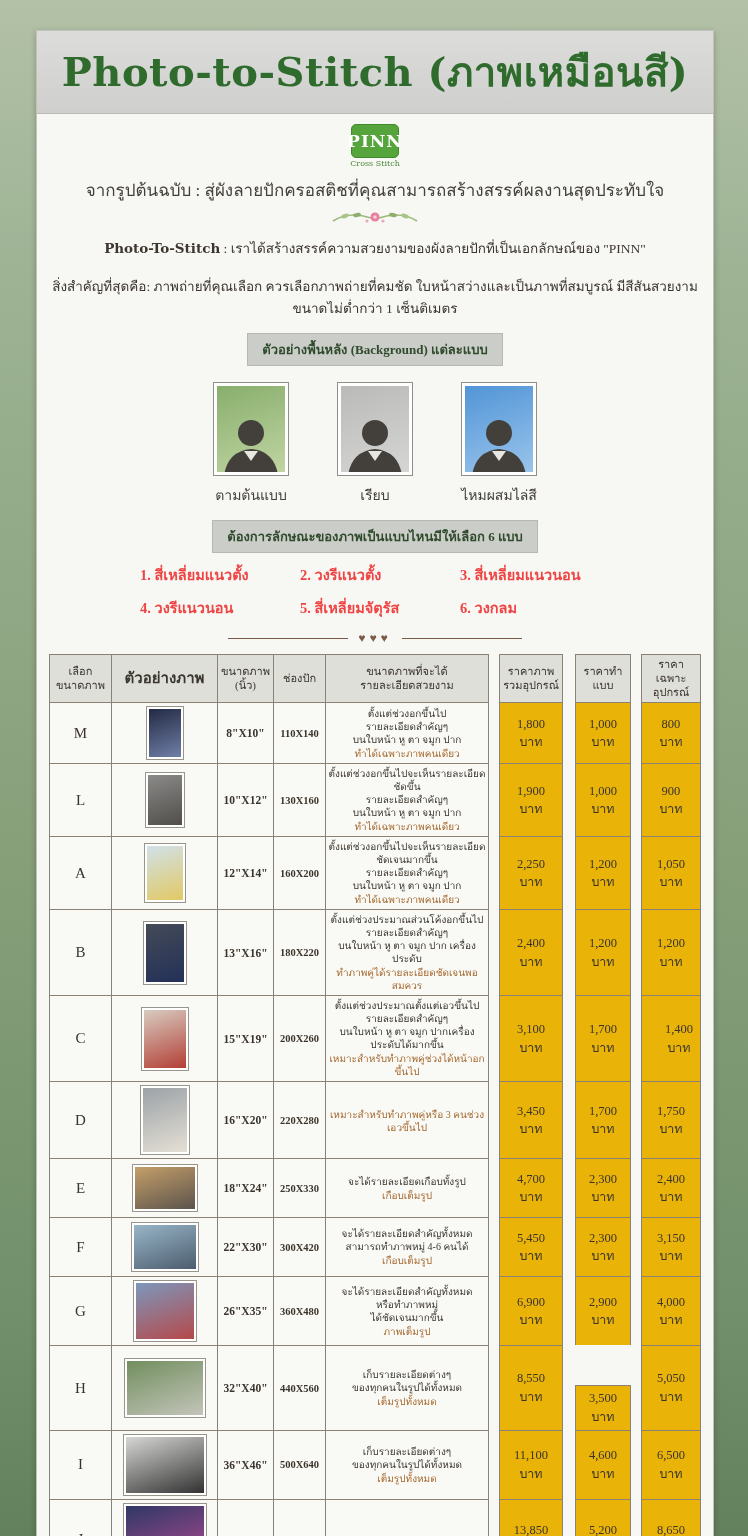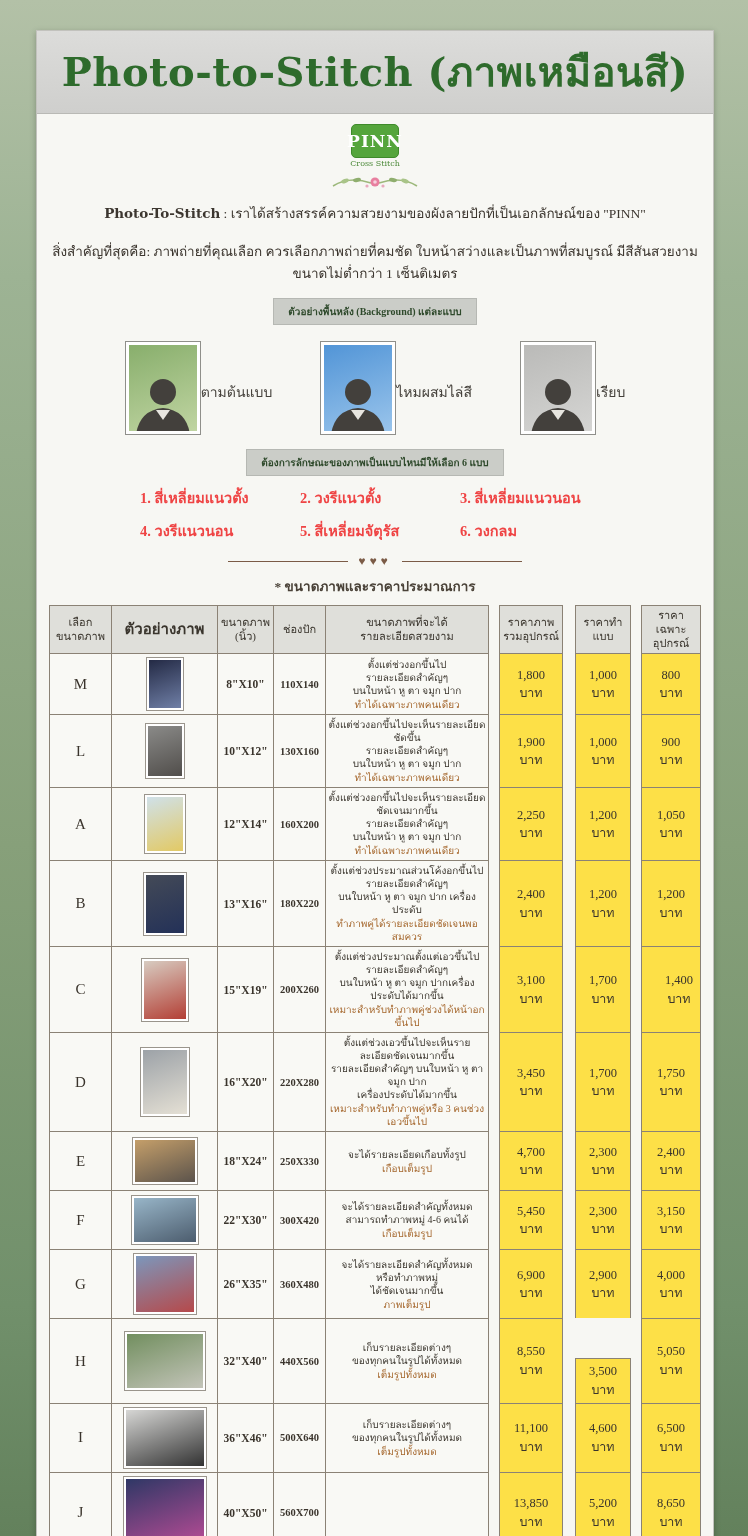--- a/index.html
+++ b/index.html
@@ -17,24 +17,24 @@
   .logo-wrap{display:flex;flex-direction:column;align-items:center;margin-top:10px;}
   .logo-box{width:46px;height:32px;background:#55a53c;border-radius:5px;display:flex;align-items:center;justify-content:center;
     color:#fff;font-family:"DejaVu Serif",serif;font-size:17px;font-weight:bold;letter-spacing:1px;border:1px solid #3f8a2b;}
   .logo-sub{font-size:8px;color:#4d8a3a;font-family:"DejaVu Serif",serif;margin-top:1px;}
   .tagline{text-align:center;font-size:17px;margin:8px 18px 0;color:#44403a;}
   .floral{display:flex;justify-content:center;margin:4px 0 2px;}
   .brand-line{text-align:center;font-size:13.5px;margin:8px 10px 16px;color:#3c362f;}
   .brand-line b{font-family:"DejaVu Serif",serif;}
   .important-line{text-align:center;font-size:13.5px;margin:7px 8px 0;color:#3c362f;}
   .badge{display:block;margin:14px auto 0;width:max-content;background:#cbcdc8;color:#2f4a2c;
-    font-size:10px;font-weight:bold;padding:5px 14px;border:1px solid #b6b8b3;}
+    font-size:13px;font-weight:bold;padding:5px 14px;border:1px solid #b6b8b3;}
   
   .samples{display:flex;justify-content:center;gap:48px;margin-top:16px;}
-  .sample{display:flex;flex-direction:row;align-items:center;}
+  .sample{display:flex;flex-direction:column;align-items:center;}
   .sample-img{width:74px;height:92px;border:1px solid #8f8f8a;outline:3px solid #fff;outline-offset:-4px;
     display:flex;align-items:flex-end;justify-content:center;overflow:hidden;}
   .sample-label{margin-top:8px;font-size:14px;color:#44403a;}
   
   .shape-grid{width:470px;margin:10px auto 0;display:grid;grid-template-columns:160px 160px 150px;row-gap:10px;
     font-size:14.5px;font-weight:bold;color:#ef4444;}
   .hearts{display:flex;align-items:center;justify-content:center;gap:10px;margin-top:12px;color:#7b5b46;}
   .hearts .rule{width:120px;height:1px;background:#7b5b46;}
   .hearts .hh{font-size:12px;letter-spacing:4px;}
   .table-caption{text-align:center;font-size:13.5px;font-weight:bold;color:#4a4238;margin-top:6px;}
@@ -42,21 +42,21 @@
   .price-table{display:grid;margin:8px auto 0;width:652px;
     grid-template-columns:62px 106px 56px 52px 164px 10px 64px 12px 56px 10px 60px;}
   .pt-cell{border-left:1px solid #8b8275;border-top:1px solid #8b8275;background:#f9f9f5;
     display:flex;flex-direction:column;align-items:center;justify-content:center;text-align:center;
     padding:3px 2px;overflow:hidden;}
   .pt-cell.rt{border-right:1px solid #8b8275;}
   .pt-cell.bt{border-bottom:1px solid #8b8275;}
   .pt-cell.spacer{border:none;background:transparent;padding:0;}
   .pt-head{background:#dfdfda;font-size:11px;line-height:1.25;white-space:pre-line;color:#3a352d;}
   .pt-head.big{font-size:15px;font-weight:bold;}
-  .pt-price{background:#fde047;font-size:12.5px;line-height:1.5;}
+  .pt-price{background:#eab308;font-size:12.5px;line-height:1.5;}
   .pt-letter{font-size:15px;}
   .pt-size{font-size:11.5px;font-weight:bold;}
   .pt-stitch{font-size:10.5px;font-weight:bold;}
   .desc-main{font-size:10px;line-height:1.3;white-space:pre-line;color:#3a352d;}
   .desc-note{font-size:10px;line-height:1.3;color:#a5672d;margin-top:1px;white-space:pre-line;}
   .photo{border:1px solid #9a958c;box-shadow:0 0 0 2px #fff inset;}
 </style>
 </head>
 <body>
 
@@ -65,20 +65,21 @@
 
     <div class="title-band">
       <h1>Photo-to-Stitch (ภาพเหมือนสี)</h1>
     </div>
 
     <div class="logo-wrap">
       <div class="logo-box">PINN</div>
       <div class="logo-sub">Cross Stitch</div>
     </div>
 
+    <div class="tagline">จากรูปต้นฉบับ : สู่ผังลายปักครอสติชที่คุณสามารถสร้างสรรค์ผลงานสุดประทับใจ</div>
 
     <div class="floral">
       <svg width="96" height="22" viewBox="0 0 96 22">
         <path d="M6 14 Q22 4 44 11" fill="none" stroke="#9cb87a" stroke-width="1.5"></path>
         <path d="M90 14 Q74 4 52 11" fill="none" stroke="#9cb87a" stroke-width="1.5"></path>
         <ellipse cx="18" cy="9" rx="4" ry="2" fill="#a9c488" transform="rotate(-20 18 9)"></ellipse>
         <ellipse cx="30" cy="8" rx="4" ry="2" fill="#8fae6e" transform="rotate(-10 30 8)"></ellipse>
         <ellipse cx="66" cy="8" rx="4" ry="2" fill="#8fae6e" transform="rotate(10 66 8)"></ellipse>
         <ellipse cx="78" cy="9" rx="4" ry="2" fill="#a9c488" transform="rotate(20 78 9)"></ellipse>
         <circle cx="48" cy="10" r="4.5" fill="#e87f9f"></circle>
@@ -99,59 +100,58 @@
           <div class="sample-img" style="background:linear-gradient(160deg,#86ad6a,#c2d6a4)">
             <svg width="74" height="60" viewBox="0 0 74 60">
   <circle cx="37" cy="18" r="13" fill="#43403c"></circle>
   <path d="M10 60 Q14 36 37 34 Q60 36 64 60 Z" fill="#43403c"></path>
   <path d="M30 36 L37 46 L44 36 Z" fill="#e8e6e0"></path>
             </svg>
           </div>
      <div class="sample-label">ตามต้นแบบ</div>
         </div>
         <div class="sample">
+          <div class="sample-img" style="background:linear-gradient(160deg,#b9b9b7,#d6d6d4)">
+            <svg width="74" height="60" viewBox="0 0 74 60">
+  <circle cx="37" cy="18" r="13" fill="#43403c"></circle>
+  <path d="M10 60 Q14 36 37 34 Q60 36 64 60 Z" fill="#43403c"></path>
+  <path d="M30 36 L37 46 L44 36 Z" fill="#e8e6e0"></path>
+            </svg>
+          </div>
+     <div class="sample-label">เรียบ</div>
+        </div>
+        <div class="sample">
           <div class="sample-img" style="background:linear-gradient(160deg,#4f93d6,#9cc6ec)">
             <svg width="74" height="60" viewBox="0 0 74 60">
   <circle cx="37" cy="18" r="13" fill="#43403c"></circle>
   <path d="M10 60 Q14 36 37 34 Q60 36 64 60 Z" fill="#43403c"></path>
   <path d="M30 36 L37 46 L44 36 Z" fill="#e8e6e0"></path>
             </svg>
           </div>
      <div class="sample-label">ไหมผสมไล่สี</div>
         </div>
-        <div class="sample">
-          <div class="sample-img" style="background:linear-gradient(160deg,#b9b9b7,#d6d6d4)">
-            <svg width="74" height="60" viewBox="0 0 74 60">
-  <circle cx="37" cy="18" r="13" fill="#43403c"></circle>
-  <path d="M10 60 Q14 36 37 34 Q60 36 64 60 Z" fill="#43403c"></path>
-  <path d="M30 36 L37 46 L44 36 Z" fill="#e8e6e0"></path>
-            </svg>
-          </div>
-     <div class="sample-label">เรียบ</div>
-        </div>
       </div>
 
     <div class="badge">ต้องการลักษณะของภาพเป็นแบบไหนมีให้เลือก 6 แบบ</div>
 
     <div class="shape-grid">
       <span>1. สี่เหลี่ยมแนวตั้ง</span>
       <span>2. วงรีแนวตั้ง</span>
       <span>3. สี่เหลี่ยมแนวนอน</span>
       <span>4. วงรีแนวนอน</span>
       <span>5. สี่เหลี่ยมจัตุรัส</span>
       <span>6. วงกลม</span>
     </div>
 
     <div class="hearts">
       <span class="rule"></span>
       <span class="hh">♥♥♥</span>
       <span class="rule"></span>
     </div>
 
-    <div class="table-caption">* ขนาดภาพและราคาประมาณการ</div>
 
     <div class="price-table">
         <div class="pt-cell pt-head">เลือก
 ขนาดภาพ</div>
         <div class="pt-cell pt-head big">ตัวอย่างภาพ</div>
         <div class="pt-cell pt-head">ขนาดภาพ
 (นิ้ว)</div>
         <div class="pt-cell pt-head">ช่องปัก</div>
         <div class="pt-cell pt-head rt">ขนาดภาพที่จะได้
 รายละเอียดสวยงาม</div>
@@ -269,23 +269,20 @@
         <div class="pt-cell spacer"></div>
         <div class="pt-cell pt-price rt" style="white-space: pre-line; padding-left: 18px;">1,400
 บาท</div>
         <div class="pt-cell pt-letter">D</div>
         <div class="pt-cell ">
           <div class="photo" style="width: 48px; height: 68px; background: linear-gradient(160deg, rgb(154, 160, 166), rgb(231, 226, 214));"></div>
         </div>
         <div class="pt-cell pt-size">16"X20"</div>
         <div class="pt-cell pt-stitch">220X280</div>
         <div class="pt-cell rt" style="min-height: 52px;">
-          <div class="desc-main">ตั้งแต่ช่วงเอวขึ้นไปจะเห็นรายละเอียดชัดเจนมากขึ้น
-รายละเอียดสำคัญๆ  บนใบหน้า หู ตา จมูก ปาก
-เครื่องประดับได้มากขึ้น</div>
           <div class="desc-note">เหมาะสำหรับทำภาพคู่หรือ 3 คนช่วงเอวขึ้นไป</div>
         </div>
         <div class="pt-cell spacer"></div>
         <div class="pt-cell pt-price rt" style="white-space: pre-line;">3,450
 บาท</div>
         <div class="pt-cell spacer"></div>
         <div class="pt-cell pt-price rt" style="white-space: pre-line;">1,700
 บาท</div>
         <div class="pt-cell spacer"></div>
         <div class="pt-cell pt-price rt" style="white-space: pre-line;">1,750

